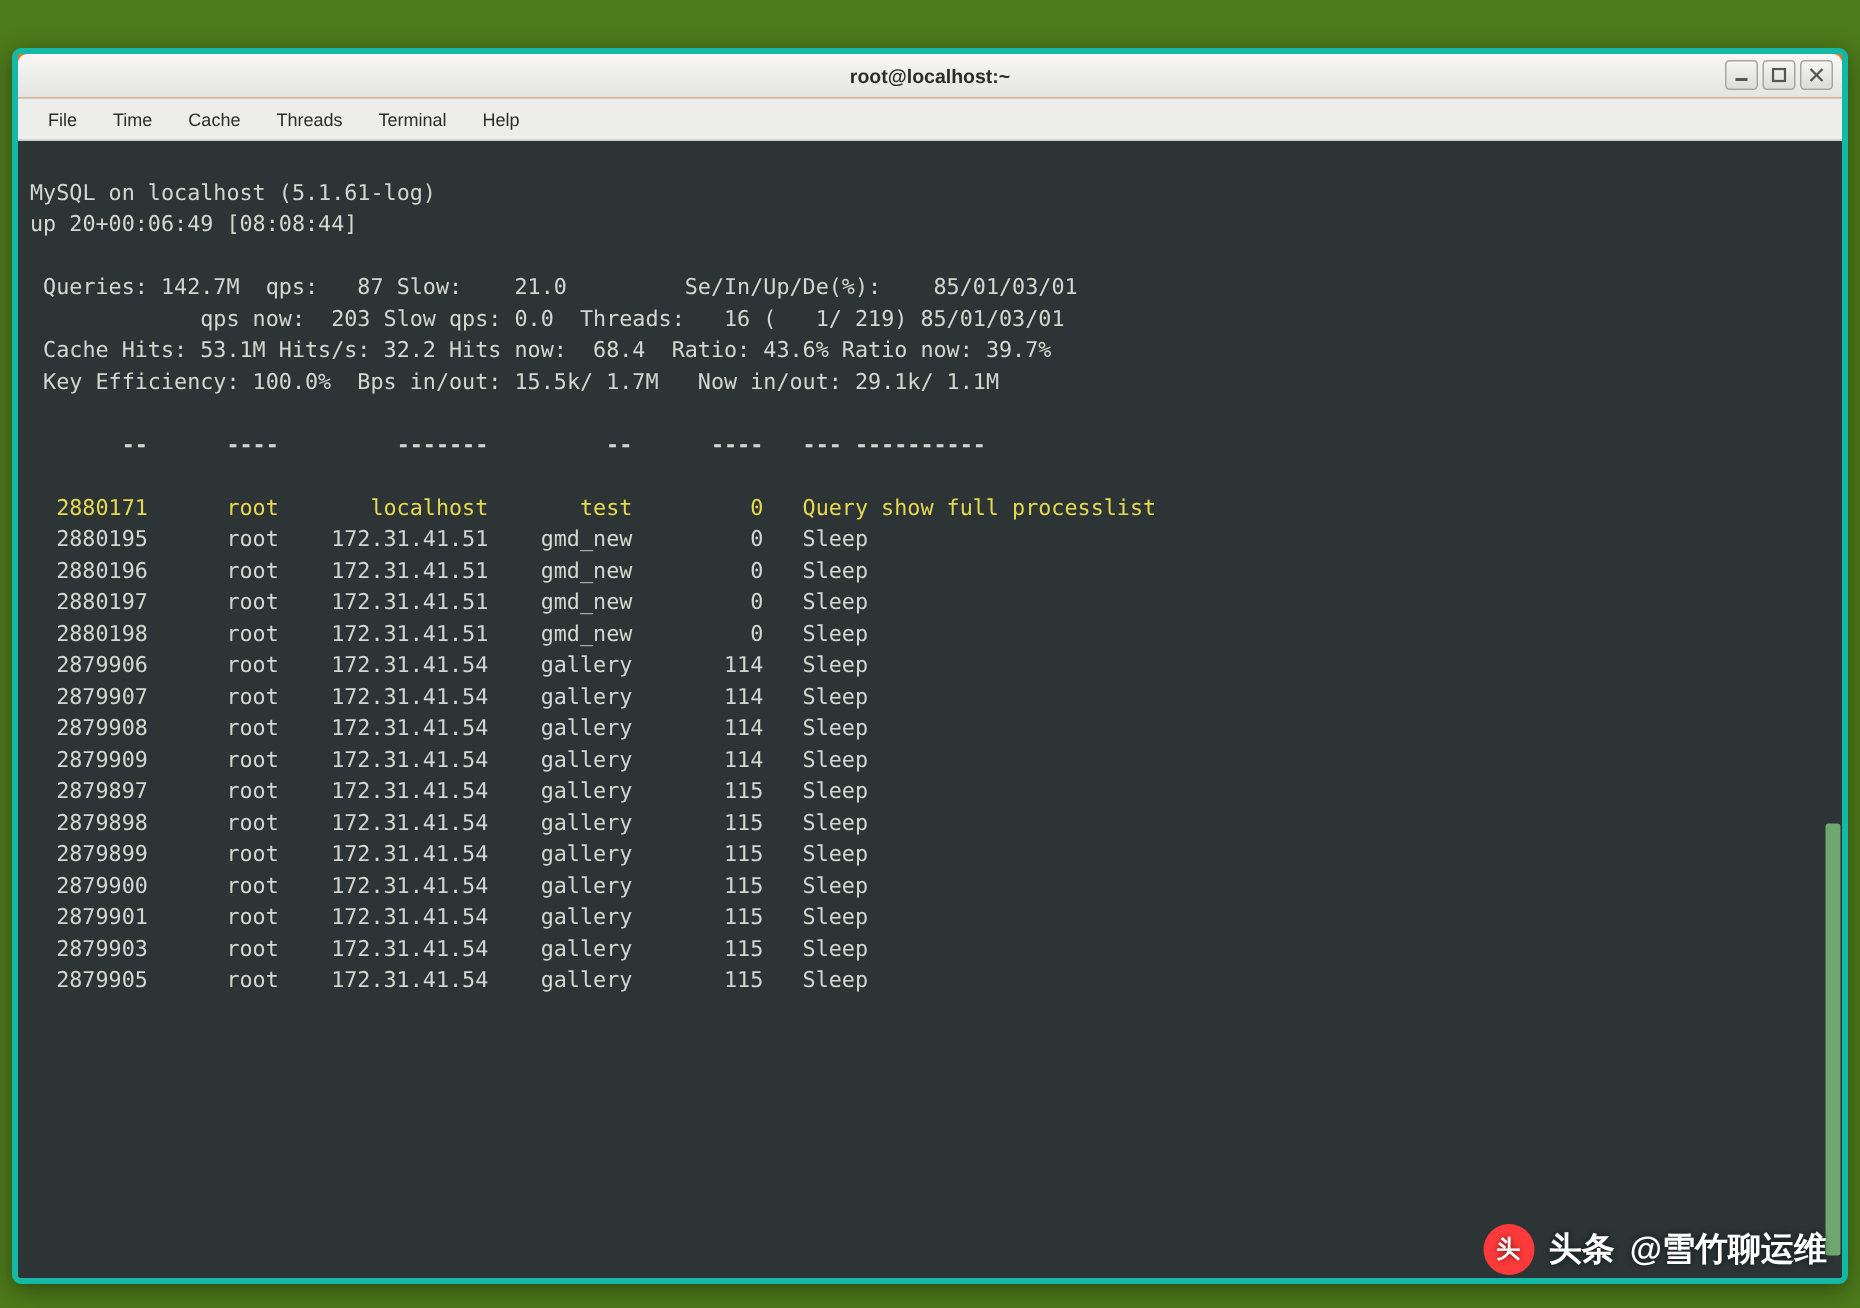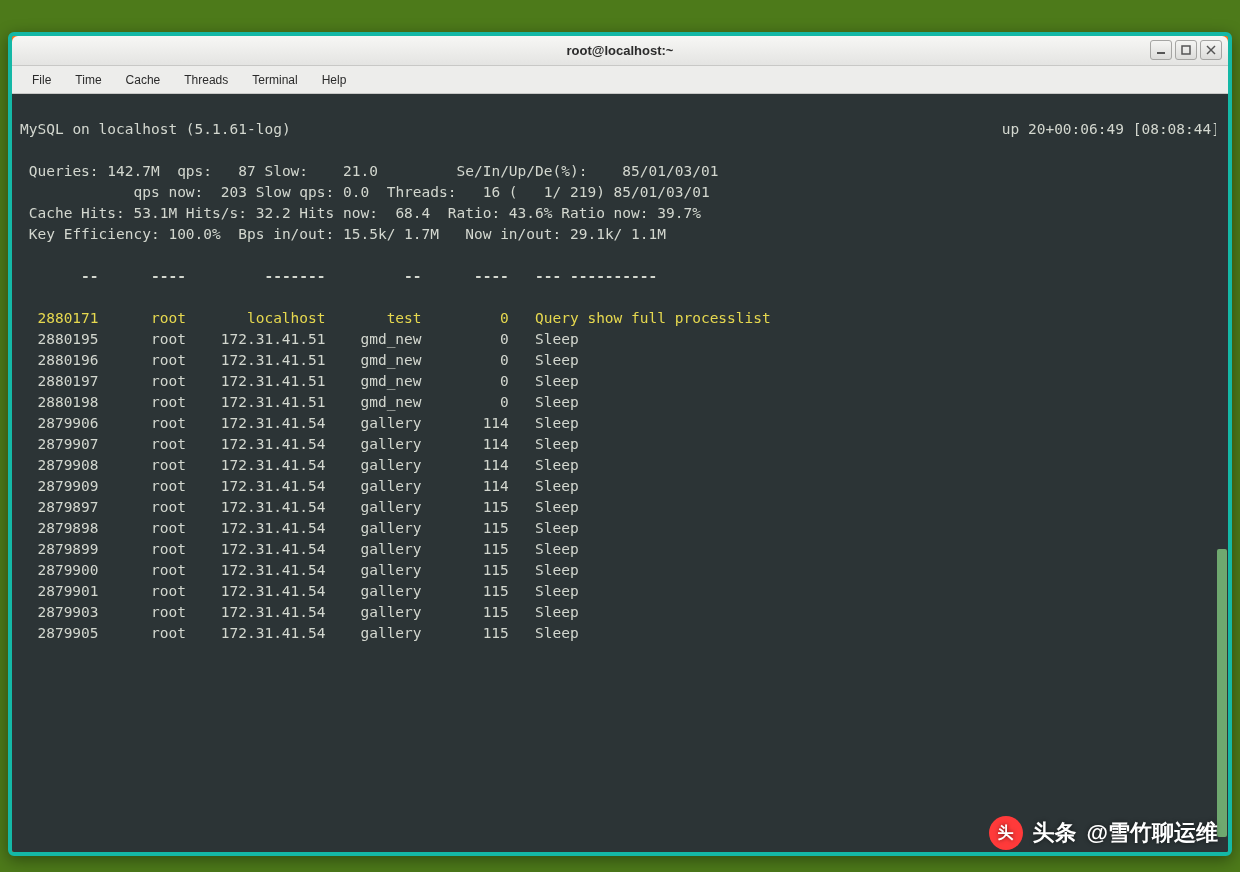--- a/index.html
+++ b/index.html
@@ -82,21 +82,21 @@
     background: #2c3436;
     color: #d3d7cf;
     font-family: "DejaVu Sans Mono", "Liberation Mono", monospace;
     font-size: 14.5px;
     line-height: 21px;
     padding: 4px 8px;
     overflow: hidden;
     white-space: pre;
     position: relative;
   }
-  .hdrline { display: flex; justify-content: space-between; }
+  .hdrline { display: flex; justify-content: space-between; flex-direction: column; }
   .yellow { color: #e6d84f; }
   .colhdr { font-weight: bold; }
   .row {
     display: flex;
   }
   .c-id   { width: 9ch; text-align: right; }
   .c-user { width: 10ch; text-align: right; }
   .c-host { width: 16ch; text-align: right; }
   .c-db   { width: 11ch; text-align: right; }
   .c-time { width: 10ch; text-align: right; }

